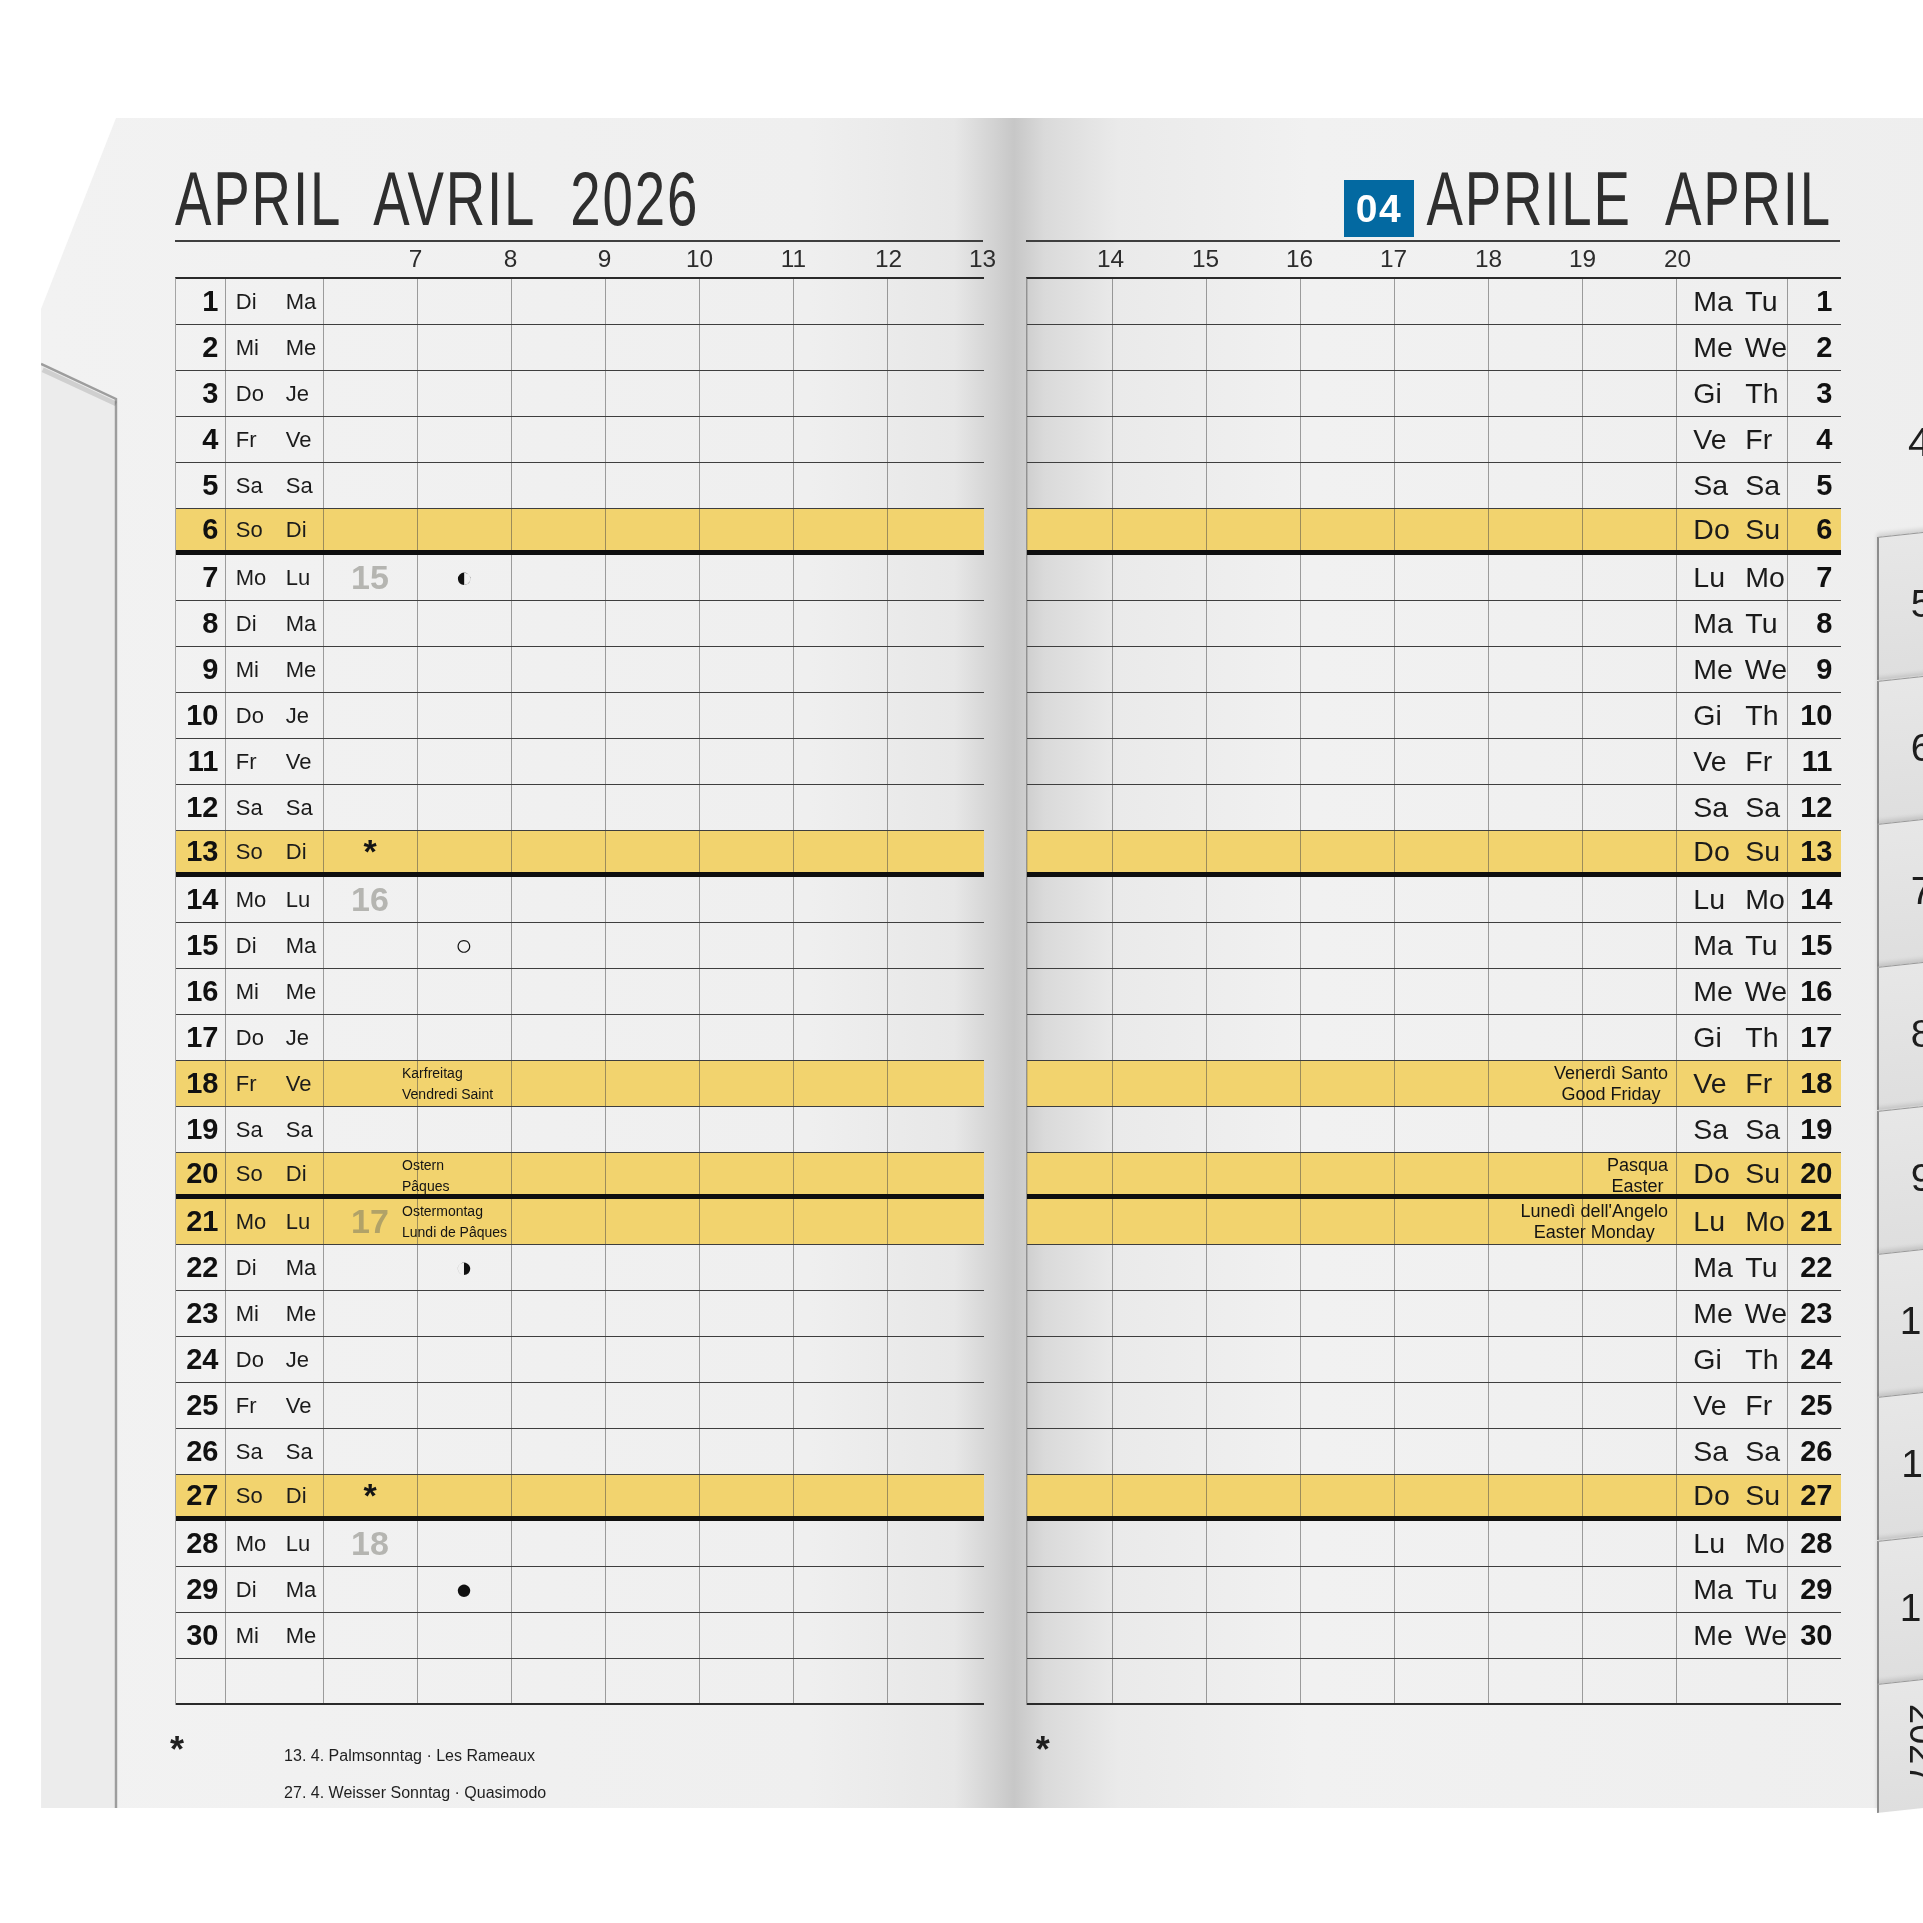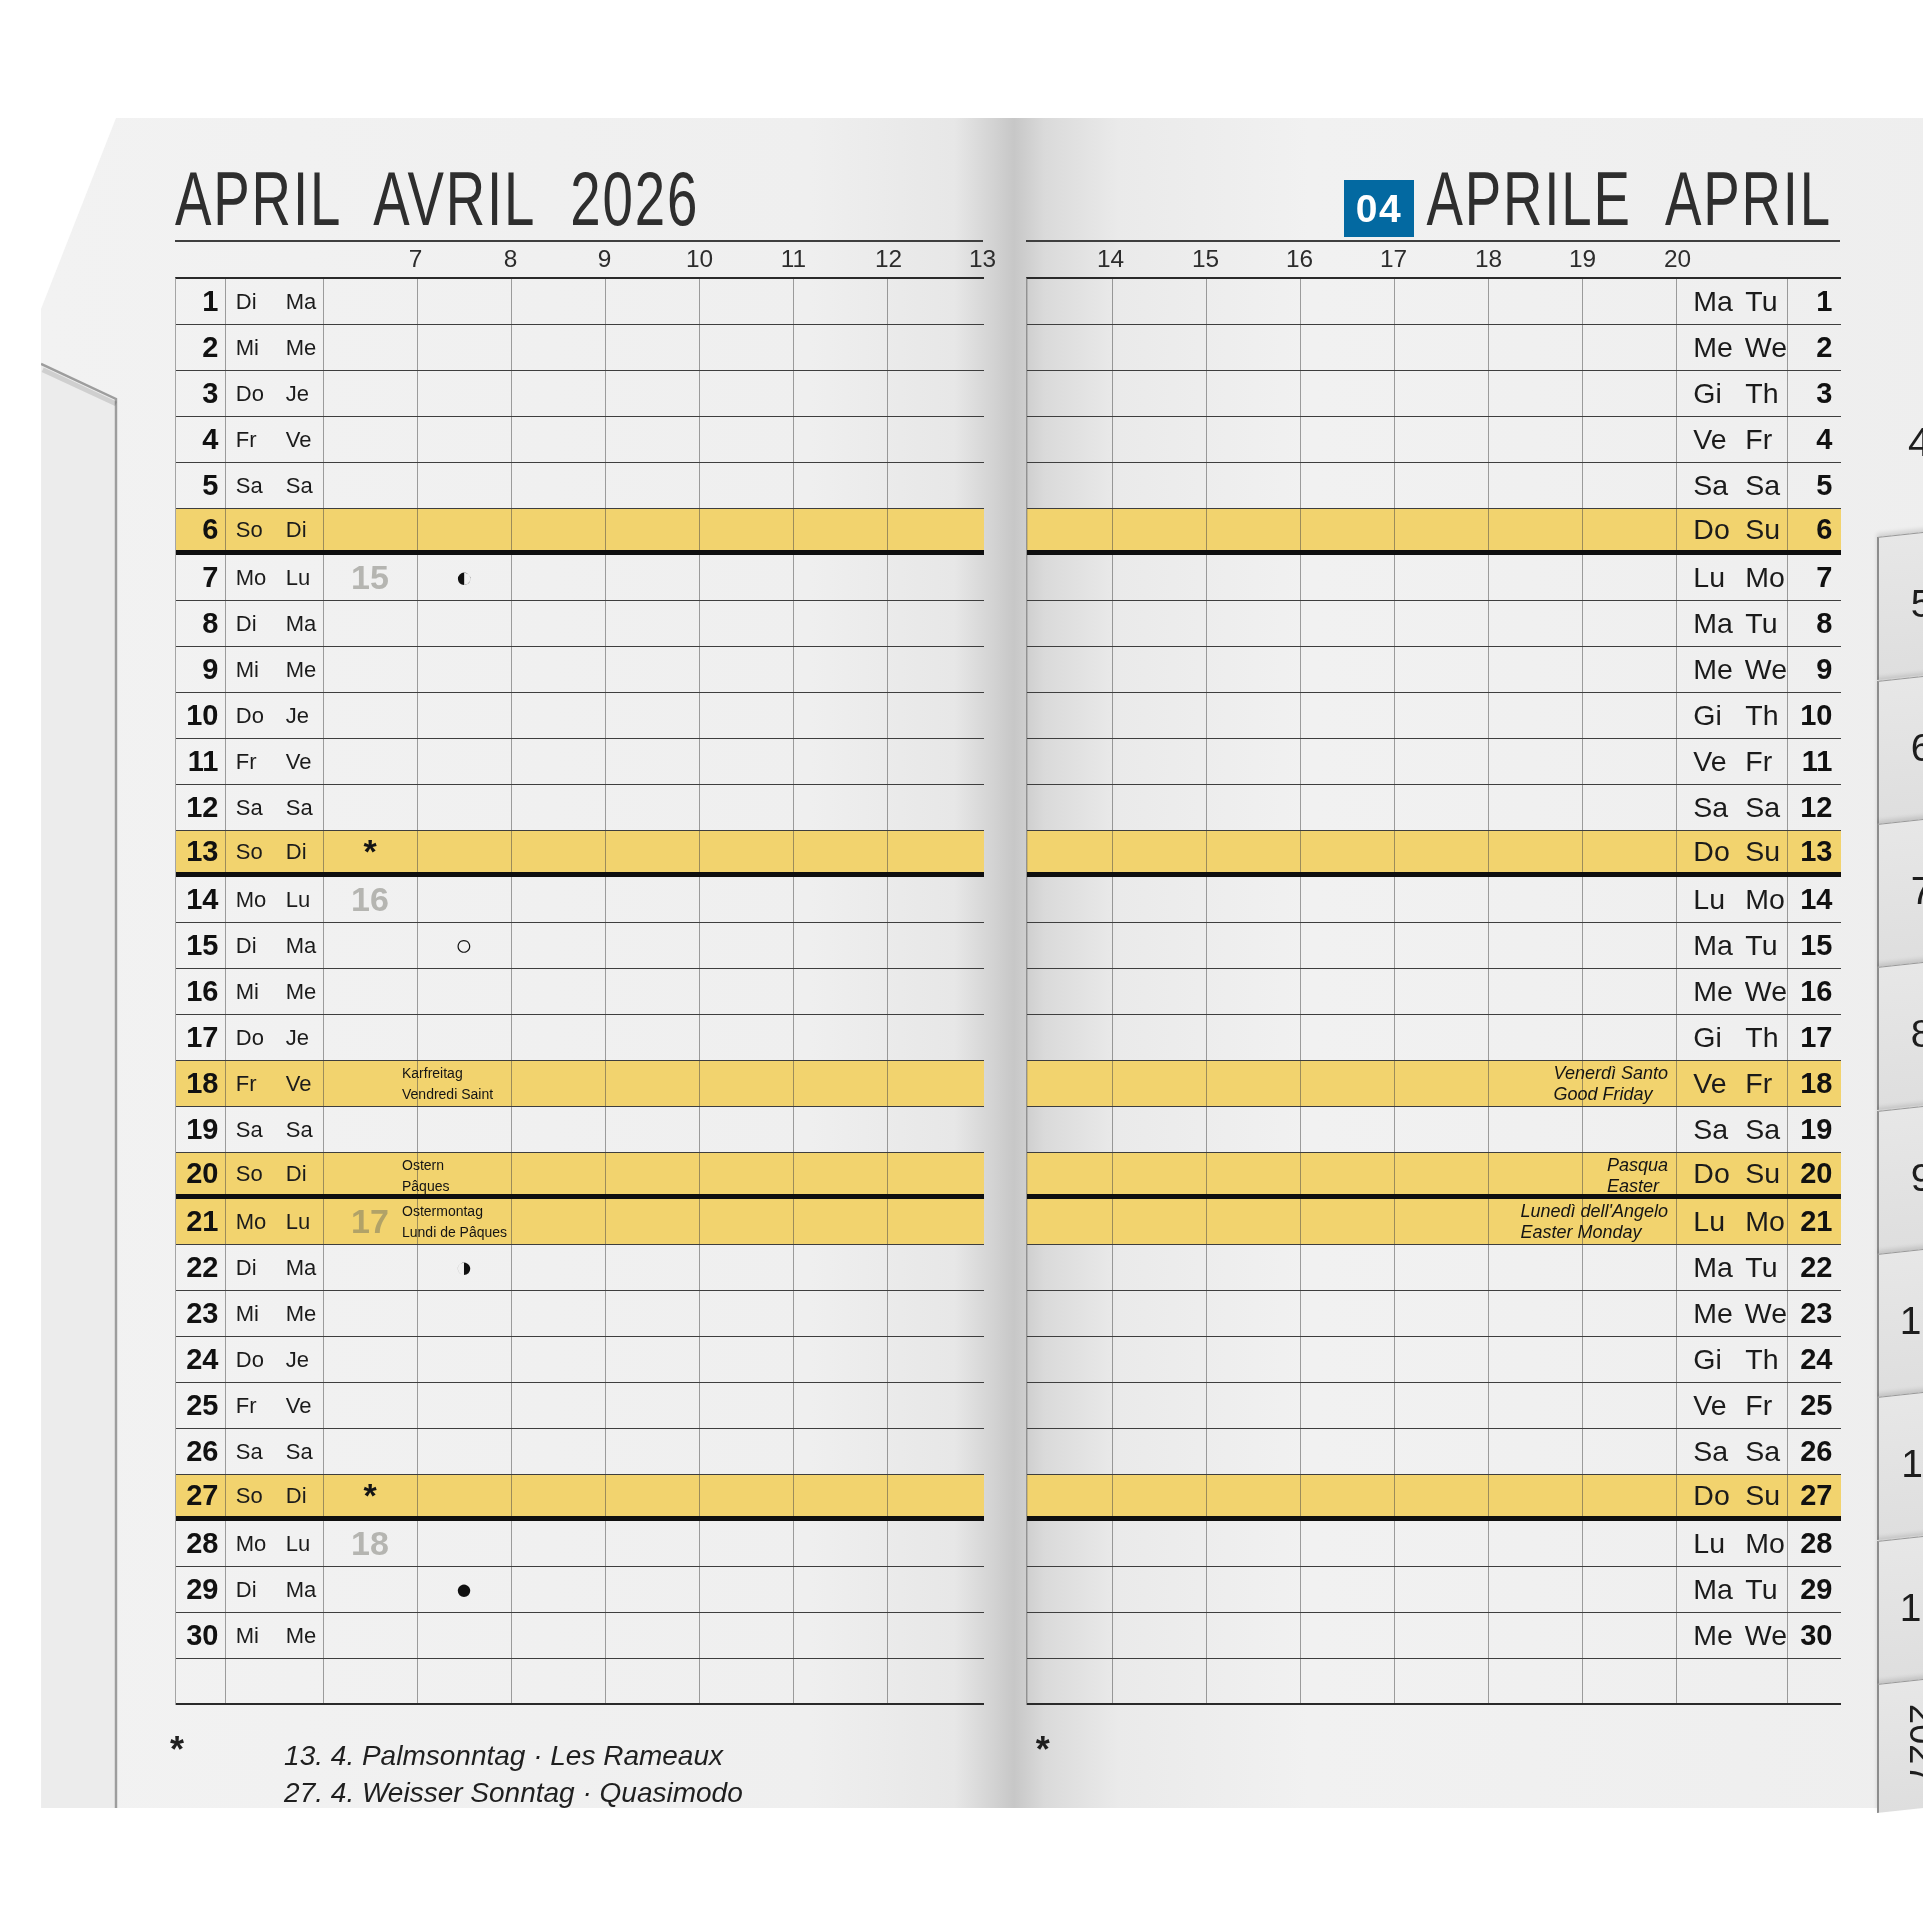--- a/index.html
+++ b/index.html
@@ -49,27 +49,27 @@
   .abbr-r .d1{display:inline-block;width:52px;}
   .date-r{width:52px;border-left:1.6px solid rgba(70,70,70,.5);justify-content:flex-end;
         padding-right:6.5px;font-size:29px;font-weight:bold;color:#111;}
 
   .ovl{position:absolute;top:0;height:100%;display:flex;align-items:center;justify-content:center;}
   .wk{left:147px;width:94px;font-size:34px;font-weight:bold;color:#b5b5b1;}
   .row.hl .wk{color:#b1a268;}
   .moon{left:241px;width:94px;font-size:29px;color:#101010;}
   .star{left:147px;width:94px;font-size:34px;font-weight:bold;color:#141414;padding-bottom:4.9px;}
   .holiday{position:absolute;left:226px;top:2.4px;font-size:14px;line-height:20.4px;color:#141414;text-align:left;}
-  .holiday-r{position:absolute;right:173px;top:2.4px;font-size:18px;line-height:20.4px;color:#141414;text-align:left;font-style:italic;}
+  .holiday-r{position:absolute;right:173px;top:2.4px;font-size:18px;line-height:20.4px;color:#141414;text-align:center;}
 
   .footnote{position:absolute;display:flex;color:#1f1f1f;}
   #pageL .footnote{top:1611px;left:-4.9px;}
   #pageR .footnote{top:1611px;left:9.8px;}
   .fn-star{font-size:36px;font-weight:bold;width:114px;}
-  .fn-lines{font-size:28px;line-height:37px;padding-top:8.1px;font-style:italic;}
+  .fn-lines{font-size:16px;line-height:37px;padding-top:8.1px;}
 
   
   .tab-current{position:absolute;left:1854px;top:419px;width:49px;text-align:center;
                font-size:41px;color:#1d1d1d;}
   .tab{position:absolute;left:1836px;width:87px;height:143px;
        background:linear-gradient(180deg,#e7e7e7,#dedede);
        border-top:1.6px solid #979797;border-left:2.4px solid #8d8d8d;
        box-shadow:0 -3.3px 4.1px rgba(0,0,0,.12);
        transform:skewY(-6.2deg);transform-origin:0 0;box-sizing:border-box;}
   .tab span{display:block;width:100%;height:100%;display:flex;align-items:center;justify-content:center;

